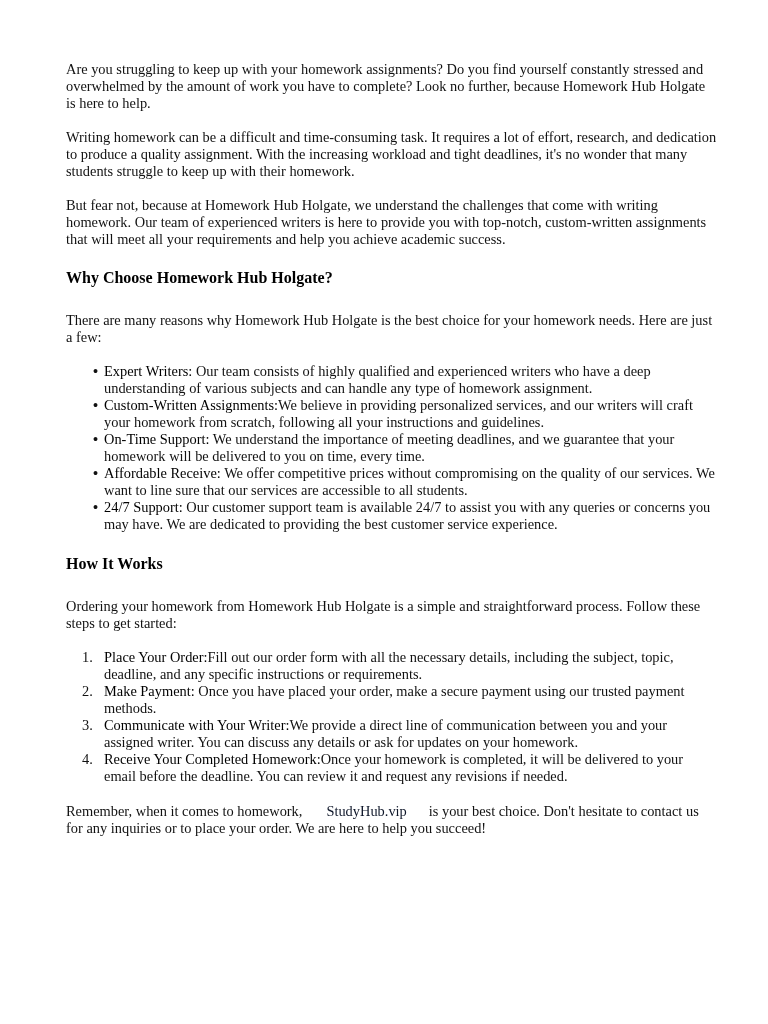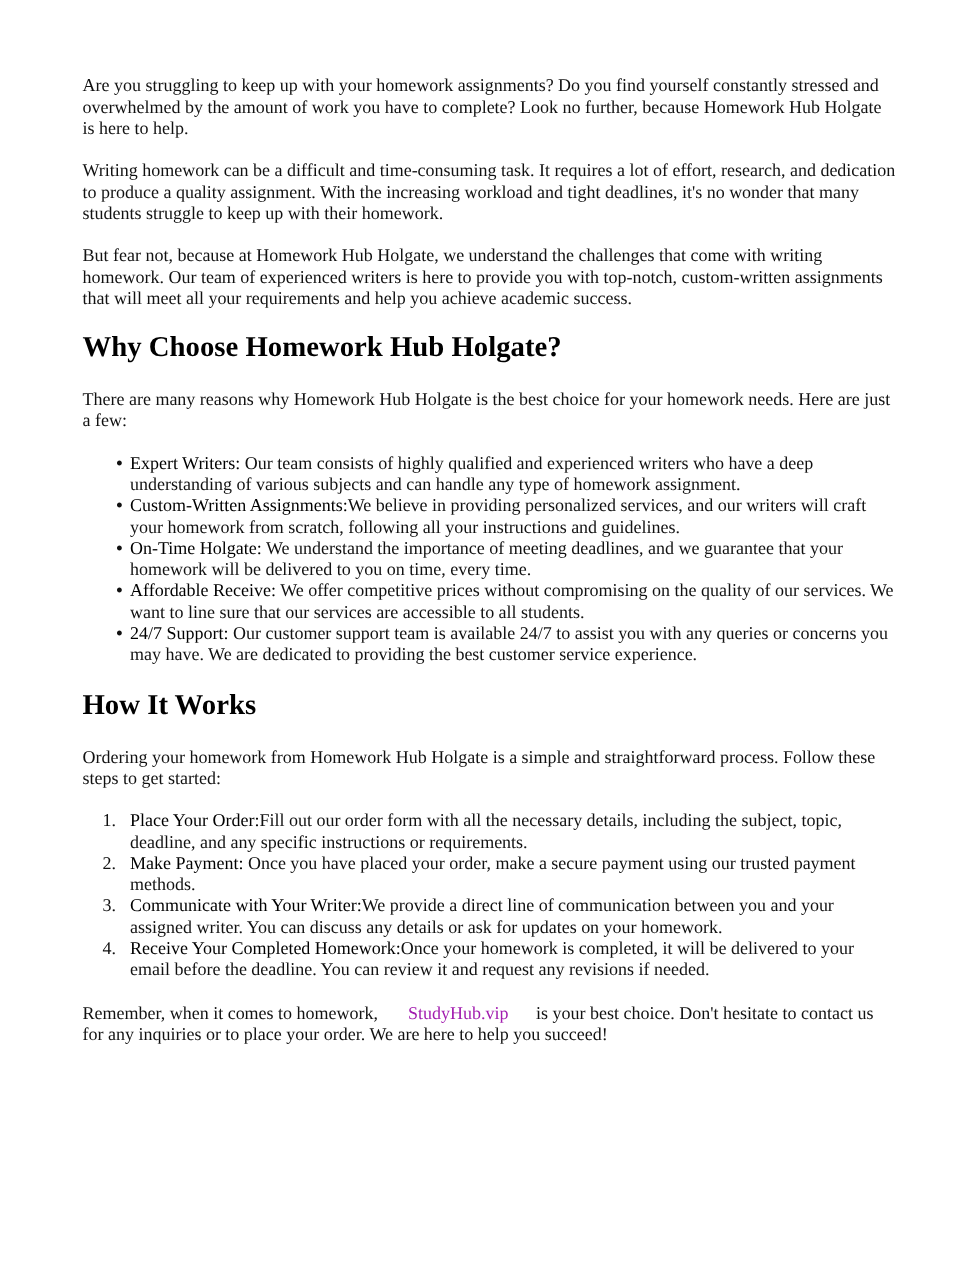--- a/index.html
+++ b/index.html
@@ -6,48 +6,48 @@
   body {
     width: 768px; height: 1024px; overflow: hidden;
     font-family: "Liberation Serif", "DejaVu Serif", serif;
     color: #111111;
   }
   .page { position: relative; padding: 61px 50px 0 66px; box-sizing: border-box; width: 768px; }
   p { margin: 0; font-size: 14.4px; line-height: 17px; }
   .p-block { margin-bottom: 17px; }
   h2 {
     font-family: "Liberation Serif", "DejaVu Serif", serif;
-    font-size: 23px; font-weight: bold; margin: 2px 0 21px 0; line-height: 26px;
+    font-size: 16px; font-weight: bold; margin: 2px 0 21px 0; line-height: 26px;
     color: #000;
   }
   ul.features { list-style: none; margin: 0 0 18px 0; padding: 0 0 0 38px; }
   ul.features li { position: relative; font-size: 14.4px; line-height: 17px; }
   ul.features li .bullet { position: absolute; left: -11px; top: 0; font-weight: bold; }
   ol.steps { margin: 0 0 18px 0; padding: 0 0 0 38px; list-style: none; }
   ol.steps li { position: relative; font-size: 14.4px; line-height: 17px; }
   ol.steps li .num { position: absolute; left: -22px; top: 0; }
   b { font-weight: normal; color: #000; }
-  a.link { color: #a21caf; text-decoration: none; margin: 0 22px 0 24px; }
+  a.link { color: #0f172a; text-decoration: none; margin: 0 22px 0 24px; }
 </style>
 </head>
 <body>
 
 <div class="page">
 
   <p class="p-block">Are you struggling to keep up with your homework assignments? Do you find yourself constantly stressed and overwhelmed by the amount of work you have to complete? Look no further, because Homework Hub Holgate is here to help.</p>
   <p class="p-block">Writing homework can be a difficult and time-consuming task. It requires a lot of effort, research, and dedication to produce a quality assignment. With the increasing workload and tight deadlines, it's no wonder that many students struggle to keep up with their homework.</p>
   <p class="p-block">But fear not, because at Homework Hub Holgate, we understand the challenges that come with writing homework. Our team of experienced writers is here to provide you with top-notch, custom-written assignments that will meet all your requirements and help you achieve academic success.</p>
 
   <h2>Why Choose Homework Hub Holgate?</h2>
   <p class="p-block">There are many reasons why Homework Hub Holgate is the best choice for your homework needs. Here are just a few:</p>
 
   <ul class="features">
     <li><span class="bullet">•</span><b>Expert Writers:</b><span> Our team consists of highly qualified and experienced writers who have a deep understanding of various subjects and can handle any type of homework assignment.</span></li>
     <li><span class="bullet">•</span><b>Custom-Written Assignments:</b><span>We believe in providing personalized services, and our writers will craft your homework from scratch, following all your instructions and guidelines.</span></li>
-    <li><span class="bullet">•</span><b>On-Time Holgate:</b><span> We understand the importance of meeting deadlines, and we guarantee that your homework will be delivered to you on time, every time.</span></li>
+    <li><span class="bullet">•</span><b>On-Time Support:</b><span> We understand the importance of meeting deadlines, and we guarantee that your homework will be delivered to you on time, every time.</span></li>
     <li><span class="bullet">•</span><b>Affordable Receive:</b><span> We offer competitive prices without compromising on the quality of our services. We want to line sure that our services are accessible to all students.</span></li>
     <li><span class="bullet">•</span><b>24/7 Support:</b><span> Our customer support team is available 24/7 to assist you with any queries or concerns you may have. We are dedicated to providing the best customer service experience.</span></li>
   </ul>
 
   <h2>How It Works</h2>
   <p class="p-block">Ordering your homework from Homework Hub Holgate is a simple and straightforward process. Follow these steps to get started:</p>
 
   <ol class="steps">
     <li><span class="num">1.</span><b>Place Your Order:</b><span>Fill out our order form with all the necessary details, including the subject, topic, deadline, and any specific instructions or requirements.</span></li>
     <li><span class="num">2.</span><b>Make Payment:</b><span> Once you have placed your order, make a secure payment using our trusted payment methods.</span></li>

